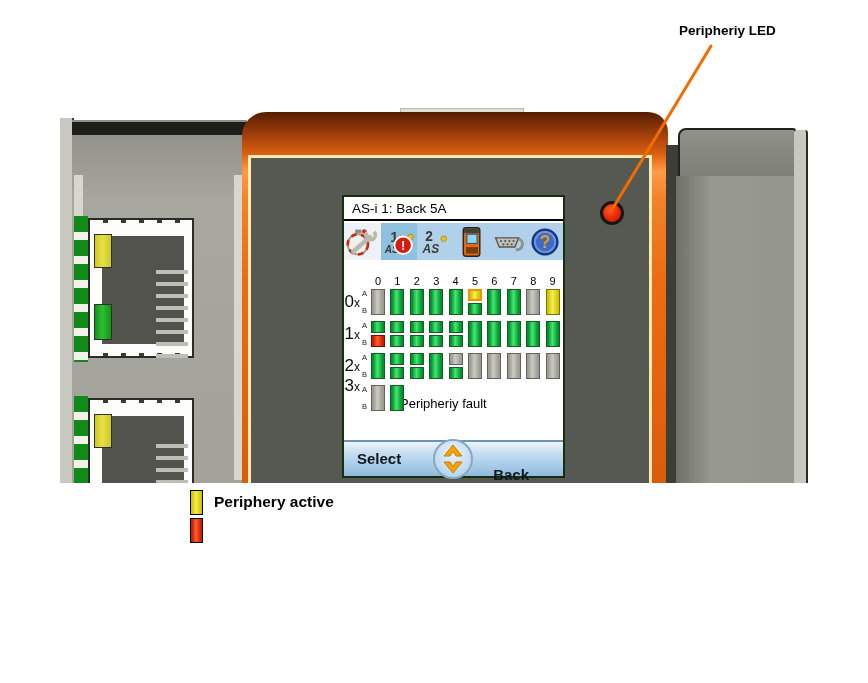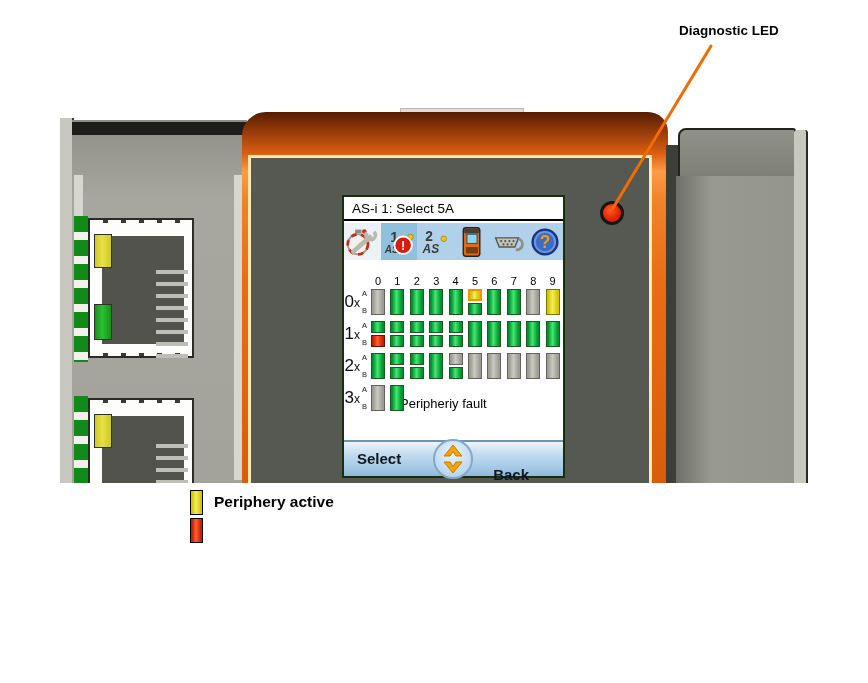--- a/index.html
+++ b/index.html
@@ -115,21 +115,21 @@
     <div class="cream-frame"></div>
     <div class="face"></div>
     <div class="led"></div>
     <div class="right-gap"></div>
     <div class="rp-top"></div>
     <div class="rp-body"></div>
     <div class="rp-strip"></div>
   </div>
 
   <div id="screen">
-    <div class="scr-title">AS-i 1: Select 5A</div>
+    <div class="scr-title">AS-i 1: Back 5A</div>
 
     <div class="toolbar">
       <div class="tb-cell tb-first">
         <svg width="34" height="34" viewBox="0 0 37 37">
           <rect x="11" y="5" width="7" height="4" fill="#8d8d85"></rect>
           <circle cx="21" cy="7" r="2.5" fill="#cc2a18"></circle>
           <circle cx="14" cy="21" r="11" fill="#f1f1ec" stroke="#9a9a92" stroke-width="2"></circle>
           <circle cx="14" cy="21" r="11" fill="none" stroke="#cc2a18" stroke-width="3" stroke-dasharray="6 5"></circle>
           <line x1="9" y1="29" x2="27" y2="13" stroke="#b9b9af" stroke-width="5" stroke-linecap="round"></line>
           <circle cx="28" cy="11" r="5" fill="none" stroke="#b9b9af" stroke-width="4" stroke-dasharray="22 9" transform="rotate(-45 28 11)"></circle>
@@ -242,42 +242,42 @@
         <div class="bar c-green" style="left: 65.8px; top: 93px; height: 12px;"></div>
         <div class="bar c-green" style="left: 65.8px; top: 107px; height: 12px;"></div>
         <div class="bar c-green" style="left: 85.2px; top: 93px; height: 26px;"></div>
         <div class="bar c-gray" style="left: 104.6px; top: 93px; height: 12px;"></div>
         <div class="bar c-green" style="left: 104.6px; top: 107px; height: 12px;"></div>
         <div class="bar c-gray" style="left: 124px; top: 93px; height: 26px;"></div>
         <div class="bar c-gray" style="left: 143.4px; top: 93px; height: 26px;"></div>
         <div class="bar c-gray" style="left: 162.8px; top: 93px; height: 26px;"></div>
         <div class="bar c-gray" style="left: 182.2px; top: 93px; height: 26px;"></div>
         <div class="bar c-gray" style="left: 201.6px; top: 93px; height: 26px;"></div>
-        <div class="rowlab" style="left: 0px; top: 125px; height: 26px;">3<small>x</small></div>
+        <div class="rowlab" style="left: 0px; top: 113px; height: 26px;">3<small>x</small></div>
         <div class="ab" style="left: 18px; top: 125px;">
           <span style="top:1px;">A</span>
           <span style="bottom:1px;">B</span>
         </div>
         <div class="bar c-gray" style="left: 27px; top: 125px; height: 26px;"></div>
         <div class="bar c-green" style="left: 46.4px; top: 125px; height: 26px;"></div>
       </div>
 
     <div class="btnbar">
       <div class="btn" style="left:13px;">Select</div>
       <div class="btn" style="right:34px;margin-top:16px;">Back</div>
       <div class="dial">
         <svg width="22" height="30" viewBox="0 0 22 30" style="display:block;margin:3px auto 0;">
           <polygon points="11,1 20,12 14,12 11,7.5 8,12 2,12" fill="#f5a400" stroke="#c87c00" stroke-width="1"></polygon>
           <polygon points="2,18 8,18 11,22.5 14,18 20,18 11,29" fill="#f5a400" stroke="#c87c00" stroke-width="1"></polygon>
         </svg>
       </div>
     </div>
   </div>
 
-  <div id="callout-label">Diagnostic LED</div>
+  <div id="callout-label">Peripheriy LED</div>
   <svg id="callout-svg" width="868" height="683">
     <line x1="711" y1="46" x2="613" y2="208" stroke="#f26c02" stroke-width="3" stroke-linecap="round"></line>
   </svg>
 
   <div id="legend">
       <div class="lg-row">
         <div class="lg-swatch c-yellow"></div>
         <div class="lg-text">Periphery active</div>
       </div>
       <div class="lg-row">

